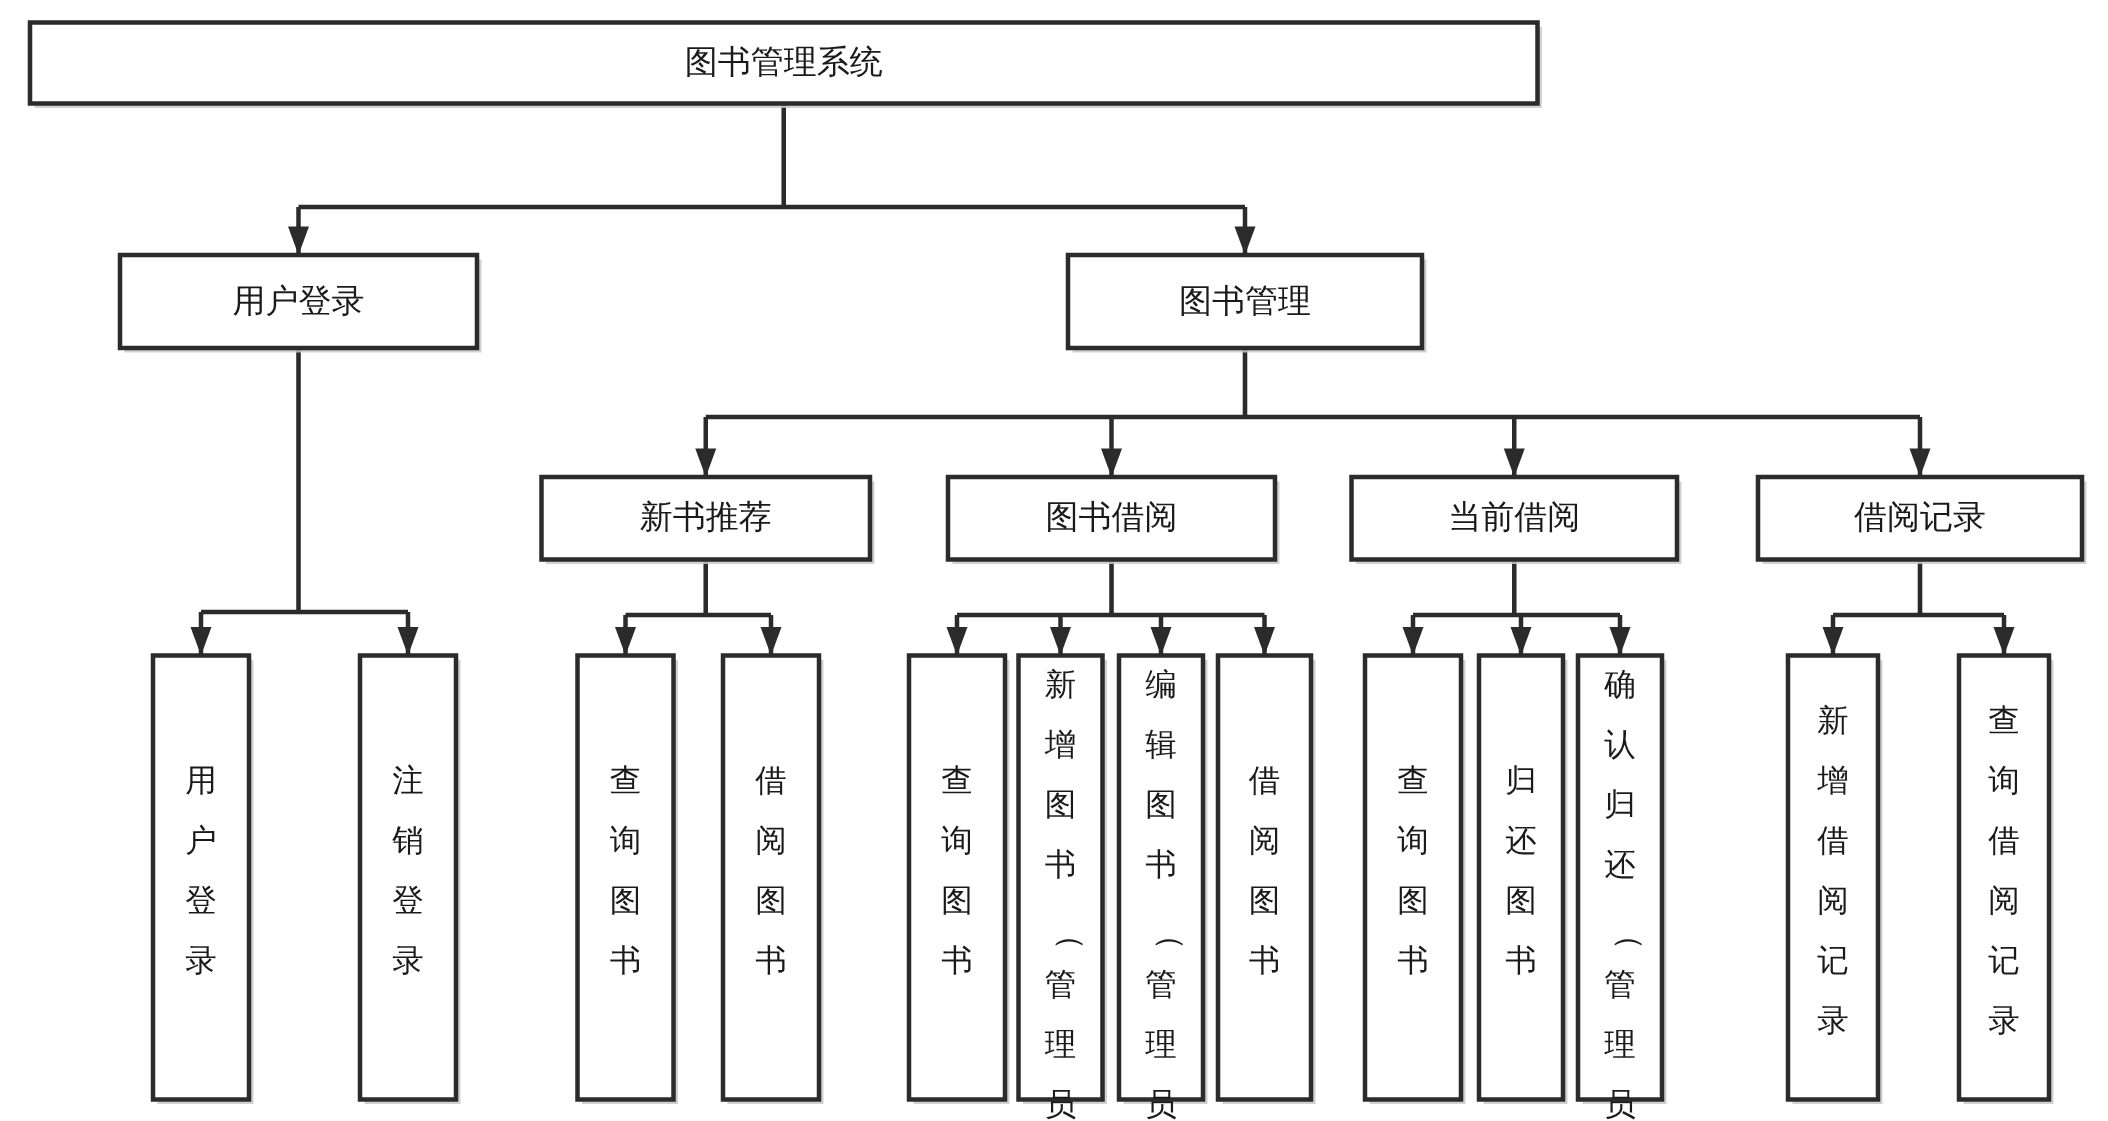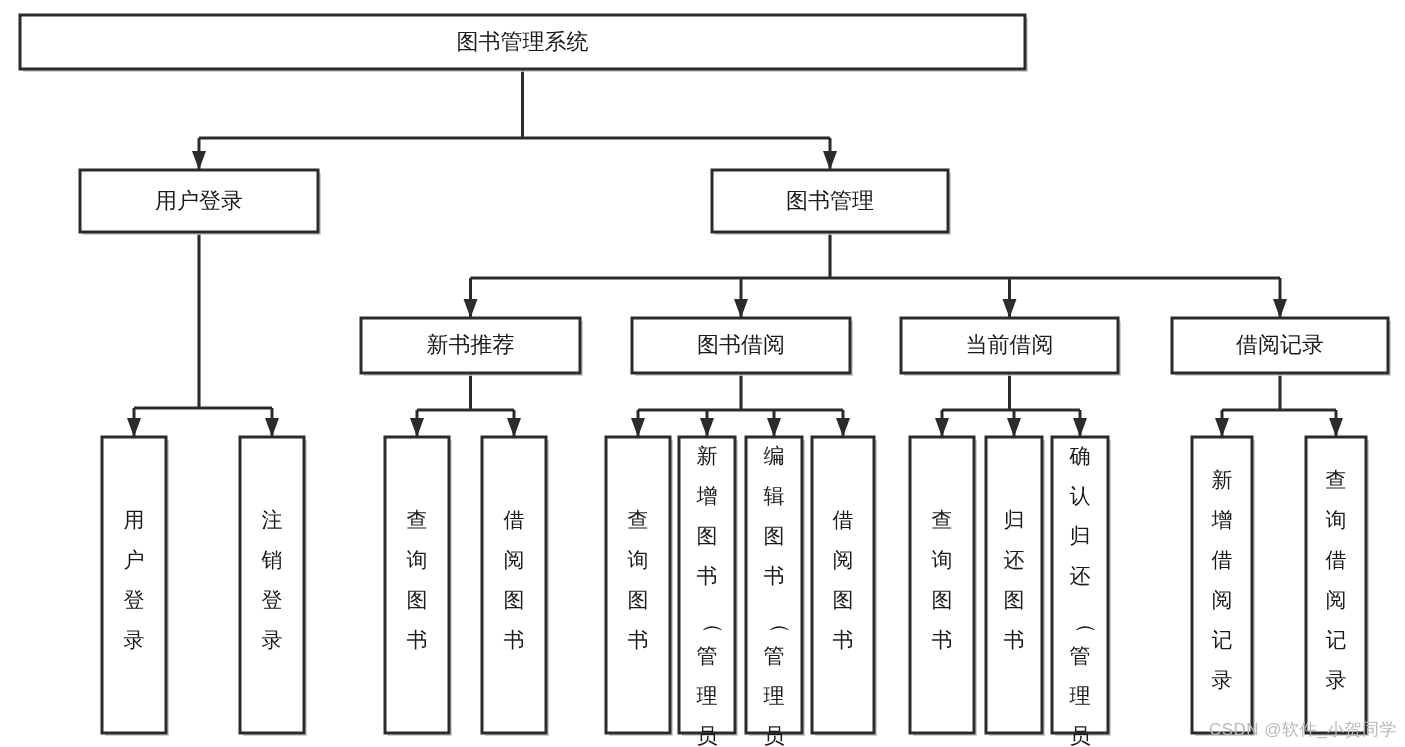--- a/index.html
+++ b/index.html
@@ -296,14 +296,13 @@
           <rect x="1306" y="437" width="60" height="296" class="node-rect"></rect>
           <text x="1336" y="487" class="node-label-v">查</text>
           <text x="1336" y="527" class="node-label-v">询</text>
           <text x="1336" y="567" class="node-label-v">借</text>
           <text x="1336" y="607" class="node-label-v">阅</text>
           <text x="1336" y="647" class="node-label-v">记</text>
           <text x="1336" y="687" class="node-label-v">录</text>
         </g>
       </g>
   </svg>
-  <div class="watermark">CSDN @软件_小贺同学</div>
 </div>
 
 </body></html>

